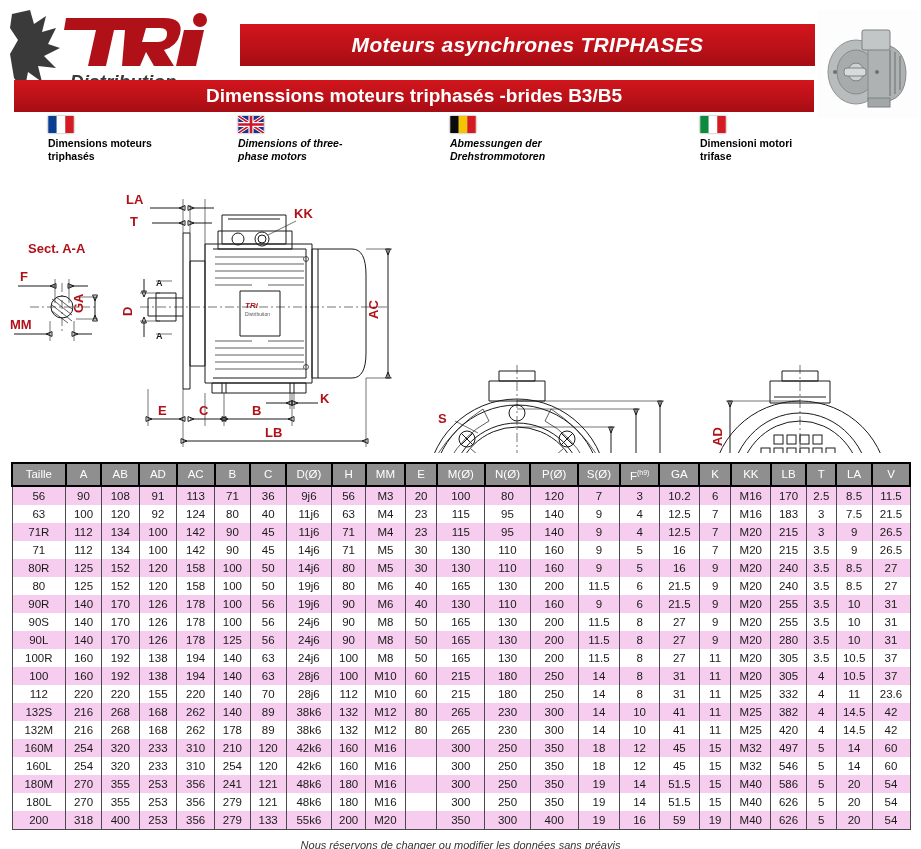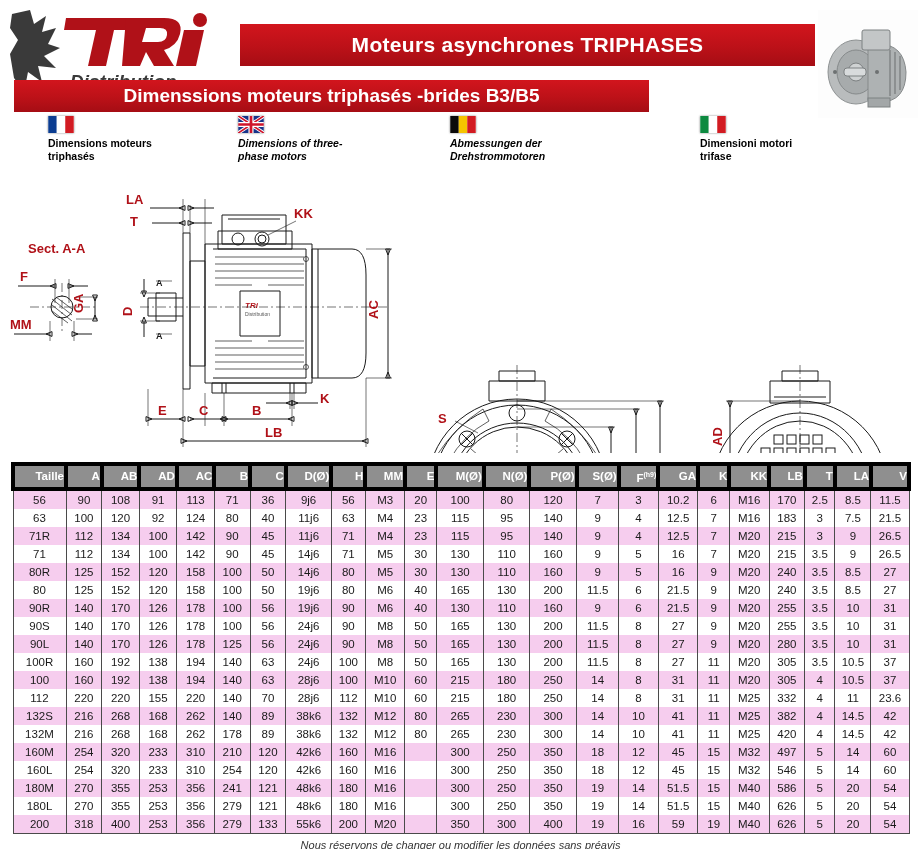--- a/index.html
+++ b/index.html
@@ -8,46 +8,46 @@
     font-family:"Liberation Sans",sans-serif;
     position:relative;overflow:hidden;
   }
   
   .top{position:relative;height:113px;}
   .logo{position:absolute;left:8px;top:8px;width:210px;height:90px;}
   .banner1{
     position:absolute;left:240px;top:24px;width:575px;height:42px;
     background:linear-gradient(180deg,#d2151d 0%,#bc1118 55%,#a50d14 100%);
     color:#fff;font-weight:bold;font-size:21px;
-    display:flex;align-items:center;justify-content:center;letter-spacing:.3px;
+    display:flex;align-items:center;justify-content:center;letter-spacing:.3px;font-style:italic;
   }
   .banner2{
-    position:absolute;left:14px;top:80px;width:635px;height:32px;
+    position:absolute;left:14px;top:80px;width:800px;height:32px;
     background:linear-gradient(180deg,#d2151d 0%,#bc1118 55%,#a50d14 100%);
     color:#fff;font-weight:bold;font-size:19px;
     display:flex;align-items:center;justify-content:center;
   }
   .photo{position:absolute;left:818px;top:10px;width:100px;height:108px;}
   
   .langs{position:relative;height:58px;}
   .lang{position:absolute;top:3px;}
   .lang .flag{width:26px;height:17px;display:block;margin-bottom:4px;
     box-shadow:0 0 2px rgba(0,0,0,.45);}
   .lang .txt{font-size:10.5px;line-height:12.5px;color:#000;font-weight:bold;}
   .lang.it-style .txt,.lang.gb-style .txt,.lang.de-style .txt{font-style:italic;}
   .lang.fr-style .txt,.lang.it2-style .txt{font-style:normal;}
   
   .draw{position:relative;height:282px;}
   .draw svg{position:absolute;left:0;top:0;}
   
   .tblwrap{position:absolute;left:11px;top:462px;width:900px;}
   table{border-collapse:collapse;width:900px;font-size:11px;}
   th{
-    background:#8f8f8f;color:#fff;font-weight:bold;font-size:11.5px;
-    border:4px solid #000000;padding:2px 0;text-align:right;line-height:13px;
+    background:#8f8f8f;color:#fff;font-weight:normal;font-size:11.5px;
+    border:2px solid #000000;padding:2px 0;text-align:center;line-height:13px;
   }
   th sup{font-size:7px;}
   td{
     border-left:1px solid #4a4a4a;border-right:1px solid #4a4a4a;
     text-align:center;padding:1.5px 0;color:#1a1a1a;font-size:11.5px;
     height:15px;
   }
   tr.odd td{background:#f6cdee;}
   tr.even td{background:#ffffff;}
   tbody tr:last-child td{border-bottom:1px solid #4a4a4a;}

